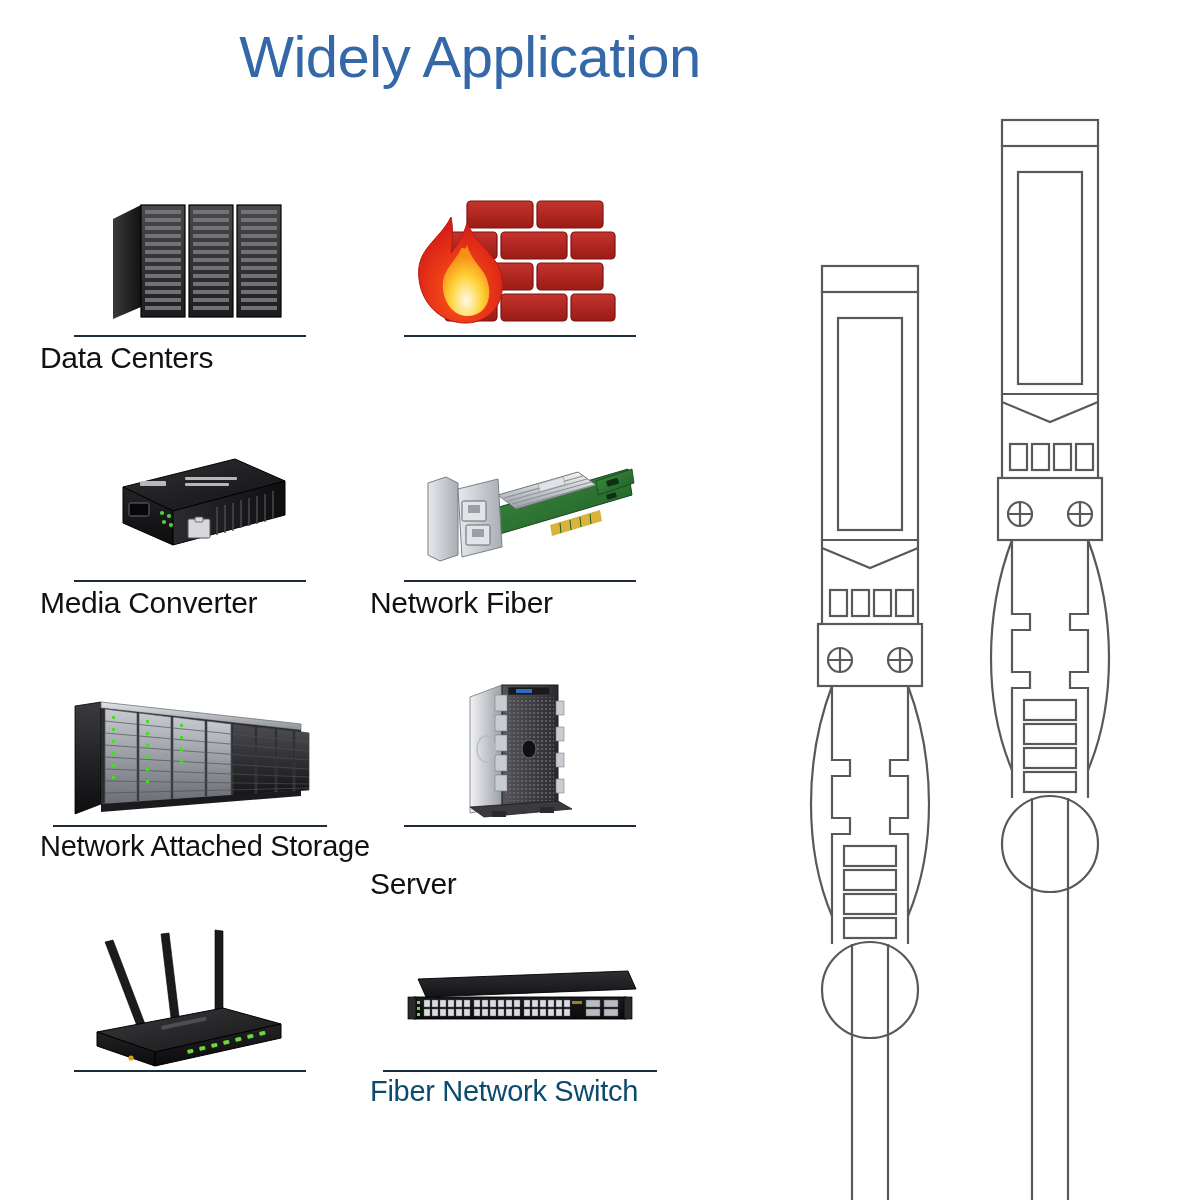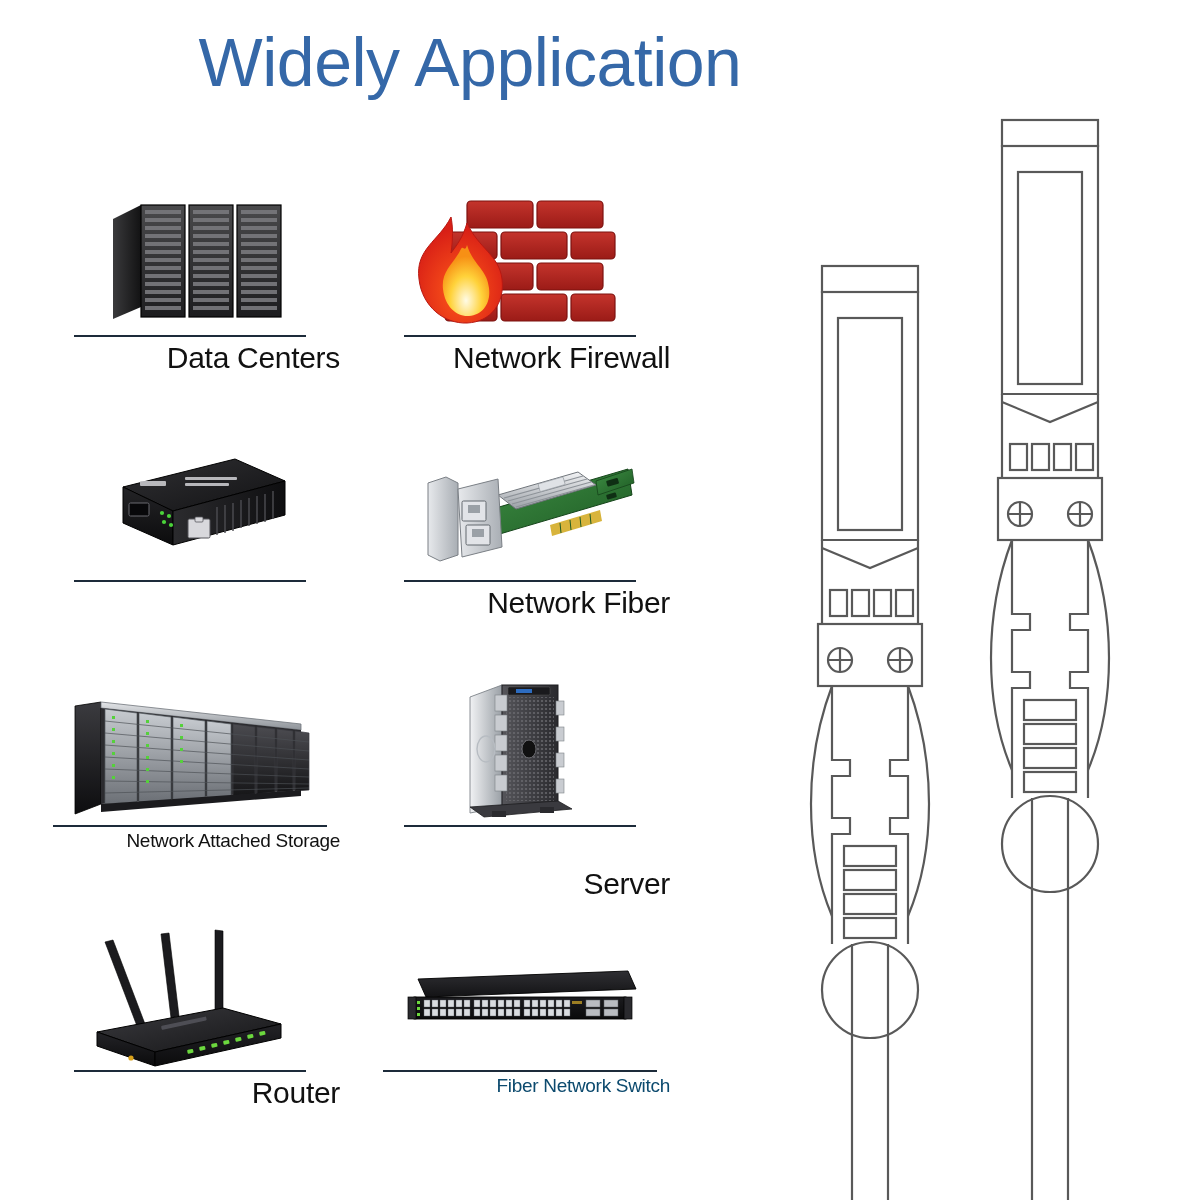--- a/index.html
+++ b/index.html
@@ -20,21 +20,21 @@
     overflow: hidden;
   }
 
   
   #page-title {
     position: absolute;
     top: 28px;
     left: 0;
     width: 1200px;
     text-align: center;
-    font-size: 68px;
+    font-size: 58px;
     line-height: 1;
     font-weight: 400;
     letter-spacing: -0.5px;
     color: #3568a8;
     font-family: "Liberation Sans", sans-serif;
     white-space: nowrap;
     padding-right: 260px;
     box-sizing: border-box;
   }
 
@@ -43,21 +43,21 @@
     position: absolute;
     left: 20px;
     top: 185px;
     width: 740px;
     height: 960px;
   }
   .app-cell {
     position: absolute;
     width: 300px;
     box-sizing: border-box;
-    text-align: right;
+    text-align: left;
   }
   .app-cell.col-left  { left: 20px; }
   .app-cell.col-right { left: 350px; }
   .app-cell.row-1 { top: 0px; }
   .app-cell.row-2 { top: 245px; }
   .app-cell.row-3 { top: 490px; }
   .app-cell.row-4 { top: 735px; }
 
   .icon-box {
     height: 150px;
@@ -74,21 +74,21 @@
   }
   .app-label {
     font-size: 30px;
     line-height: 1.1;
     color: #111111;
     font-family: "Liberation Sans", sans-serif;
     letter-spacing: -0.3px;
     white-space: nowrap;
   }
   .app-cell.wide .divider { width: 274px; }
-  .app-cell.wide .app-label { font-size: 19px; }
+  .app-cell.wide .app-label { font-size: 29px; }
 
   
   .art { display:block; }
 
   
   #cables {
     position: absolute;
     left: 760px;
     top: 0;
     width: 440px;
@@ -214,21 +214,20 @@
             <rect x="166" y="101" width="44" height="27" rx="4"></rect>
           </g>
 
           <g>
             <path d="M46,24 C34,48 10,56 14,86 C17,114 40,131 62,130 C86,129 100,110 97,86 C94,62 74,56 62,30 C58,44 52,52 46,60 C48,46 48,34 46,24 Z" fill="url(#flameOuter)" stroke="#b81812" stroke-width="1"></path>
             <path d="M56,56 C48,72 36,78 38,96 C40,114 52,124 64,123 C78,122 86,110 84,95 C82,76 68,72 62,52 C60,60 58,52 56,56 Z" fill="url(#flameInner)"></path>
           </g>
         </svg>
       </div>
       <div class="divider" style="background: rgb(29, 43, 58);"></div>
-      <div class="app-label" style="color: rgb(17, 17, 17);">Network Firewall</div>
     </div>
 
     <div class="app-cell col-left row-2">
       <div class="icon-box">
         <svg class="art" width="210" height="120" viewBox="0 0 210 120" aria-hidden="true">
           <defs>
             <linearGradient id="mcTop" x1="0" y1="0" x2="1" y2="1">
               <stop offset="0%" stop-color="#303033"></stop>
                 <stop offset="100%" stop-color="#121214"></stop>
             </linearGradient>
@@ -274,20 +273,21 @@
 
           <g fill="#4bd43a">
             <circle cx="77" cy="68" r="2.1"></circle>
               <circle cx="84" cy="71" r="2.1"></circle>
             <circle cx="79" cy="77" r="2.1"></circle>
               <circle cx="86" cy="80" r="2.1"></circle>
           </g>
         </svg>
       </div>
       <div class="divider" style="background: rgb(29, 43, 58);"></div>
+      <div class="app-label" style="color: rgb(17, 17, 17);">Media Converter</div>
     </div>
 
     <div class="app-cell col-right row-2">
       <div class="icon-box">
         <svg class="art" width="240" height="125" viewBox="0 0 240 125" aria-hidden="true">
           <defs>
             <linearGradient id="pcbG" x1="0" y1="0" x2="1" y2="1">
               <stop offset="0%" stop-color="#3f8f45"></stop>
                 <stop offset="100%" stop-color="#1d5a23"></stop>
             </linearGradient>
@@ -512,21 +512,20 @@
             <rect x="148" y="121" width="6" height="4" rx="1" transform="rotate(-12 148 121)"></rect>
             <rect x="160" y="118" width="6" height="4" rx="1" transform="rotate(-12 160 118)"></rect>
             <rect x="172" y="115" width="6" height="4" rx="1" transform="rotate(-12 172 115)"></rect>
             <rect x="184" y="112" width="6" height="4" rx="1" transform="rotate(-12 184 112)"></rect>
           </g>
 
           <circle cx="56" cy="138" r="2.6" fill="#d9a21b"></circle>
         </svg>
       </div>
       <div class="divider" style="background: rgb(29, 43, 58);"></div>
-      <div class="app-label" style="color: rgb(17, 17, 17);">Router</div>
     </div>
 
     <div class="app-cell col-right row-4 wide">
       <div class="icon-box">
         <svg class="art" width="240" height="92" viewBox="0 0 240 92" aria-hidden="true">
           <defs>
             <linearGradient id="swTop" x1="0" y1="0" x2="0" y2="1">
               <stop offset="0%" stop-color="#2f2f33"></stop>
                 <stop offset="100%" stop-color="#131315"></stop>
             </linearGradient>

